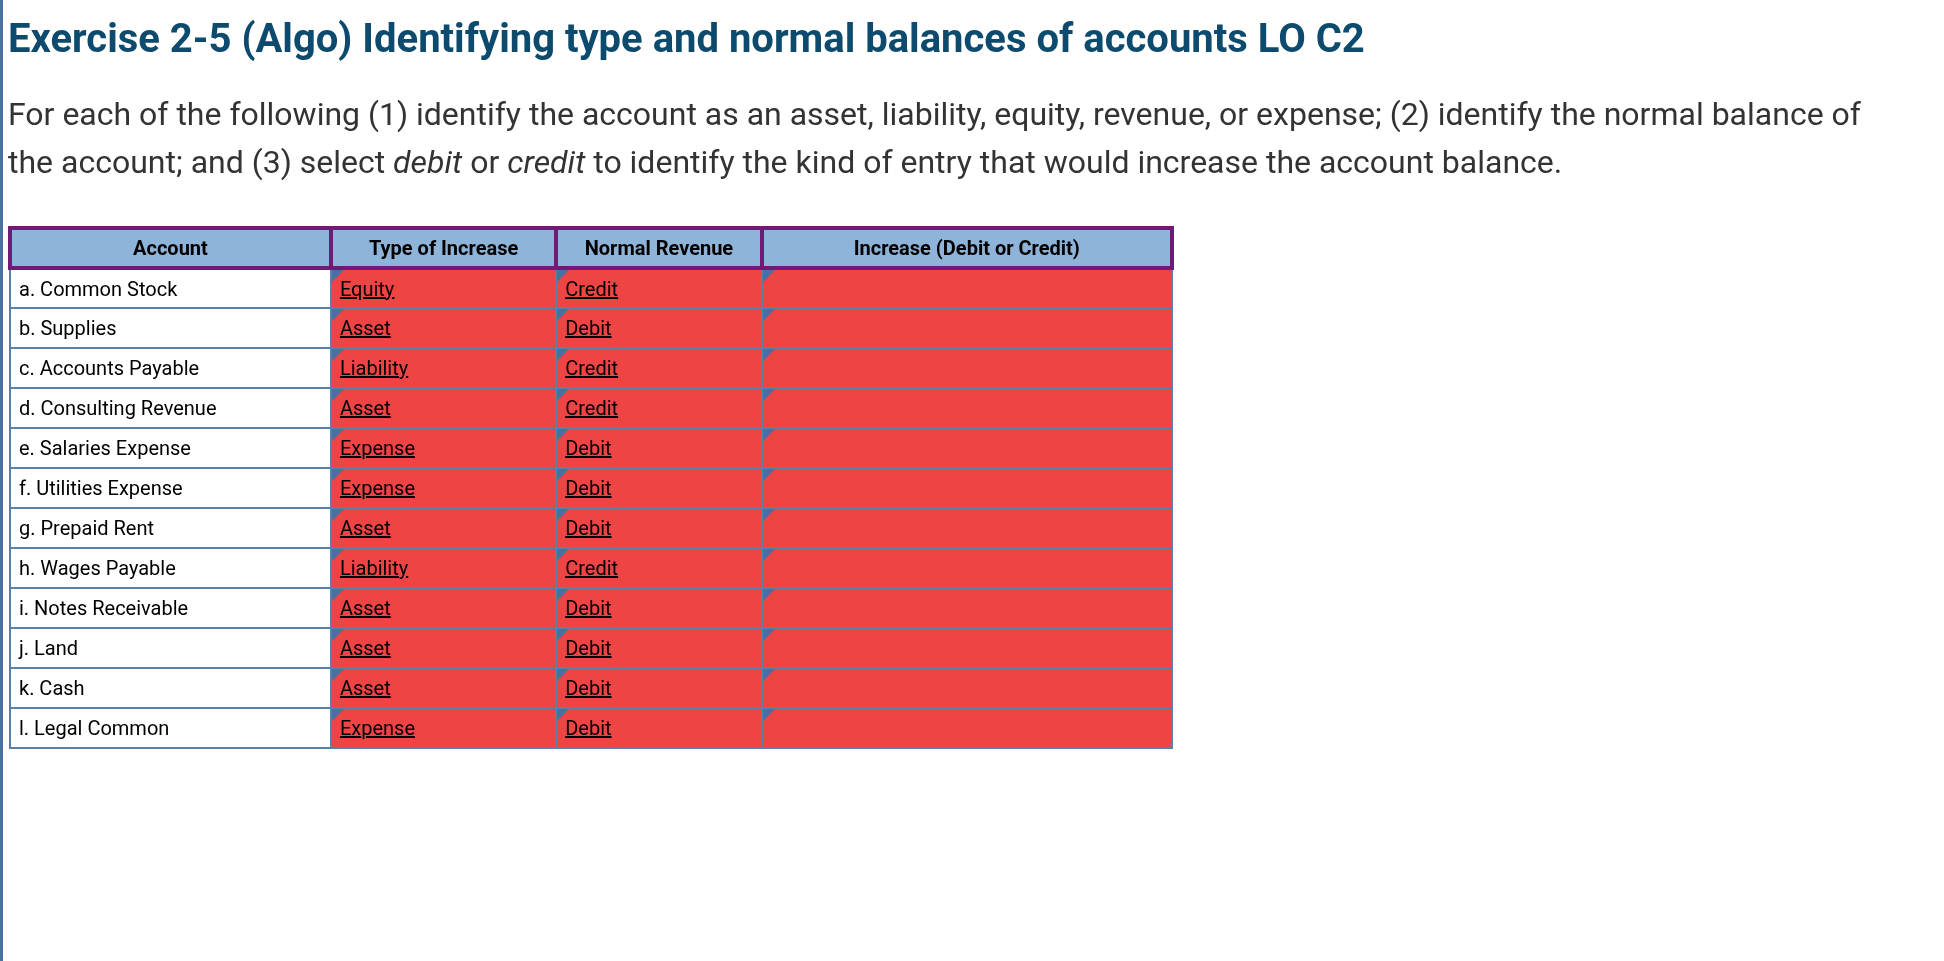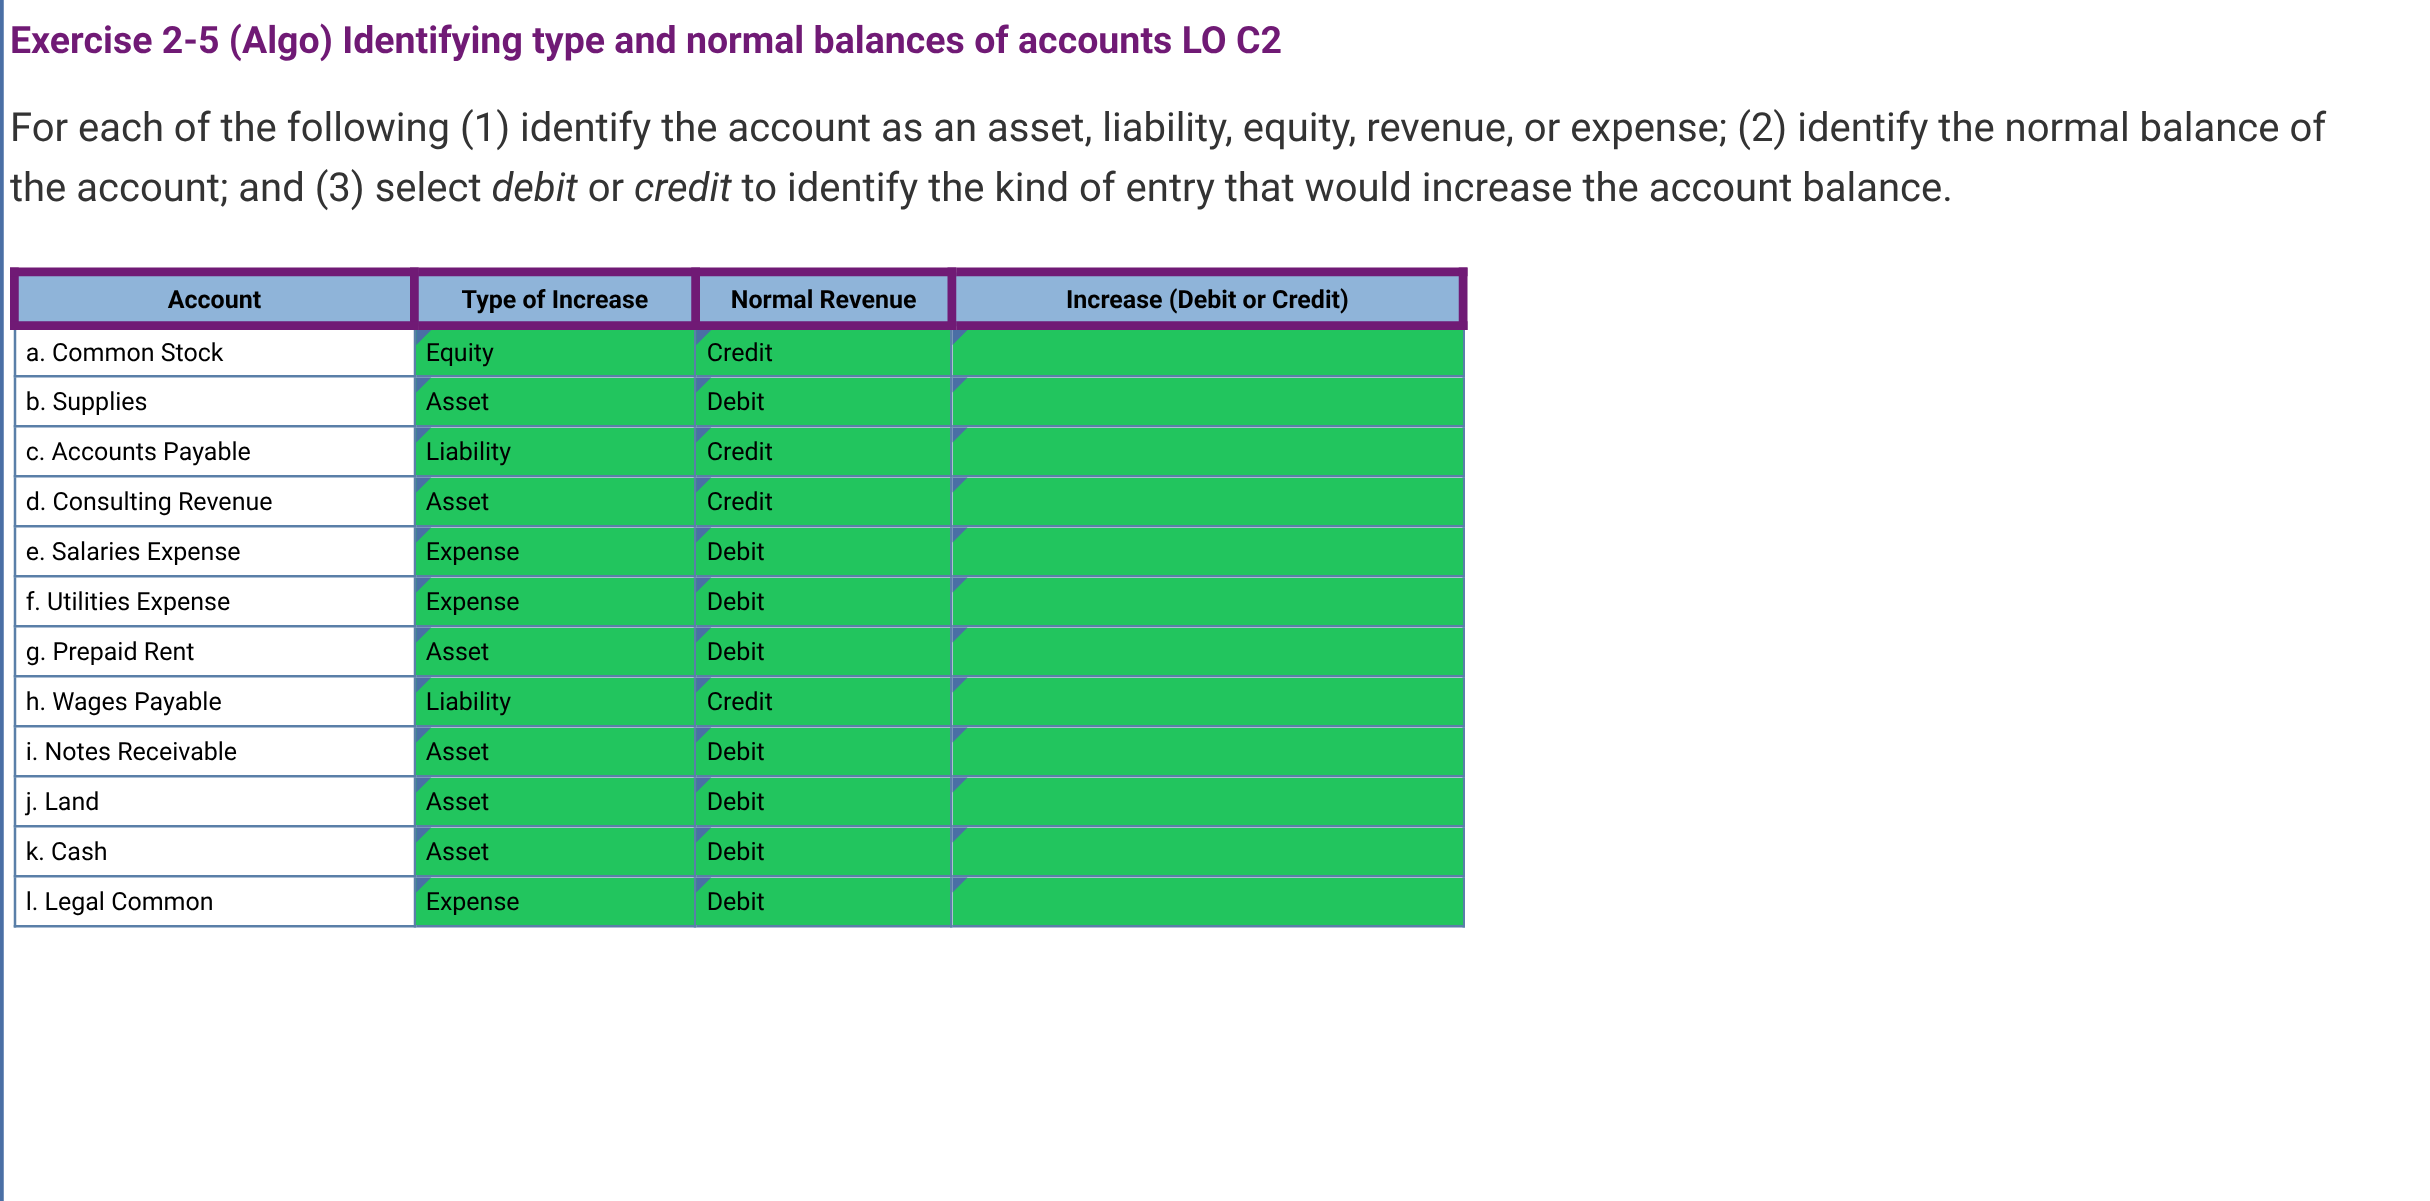--- a/index.html
+++ b/index.html
@@ -12,23 +12,23 @@
       color: #333;
       background: #fff;
       padding: 0;
       border-left: 3px solid #4A6FA5;
       min-height: 100vh;
     }
     .content {
       padding: 15px 0 0 5px;
     }
     h1 {
-      font-size: 30px;
+      font-size: 40px;
       font-weight: 700;
-      color: #701a75;
+      color: #0c4a6e;
       margin-bottom: 28px;
     }
     .instructions {
       font-size: 32px;
       line-height: 1.5;
       color: #333;
       margin-bottom: 40px;
       max-width: 1880px;
     }
     .italic {
@@ -36,43 +36,44 @@
     }
     .table-wrap {
       margin-top: 10px;
     }
     table {
       border-collapse: collapse;
       width: 1166px;
     }
     th {
       background: #8FB4D9;
-      border: 7px solid #701a75;
+      border: 4px solid #701a75;
       text-align: center;
       font-weight: 700;
       font-size: 20px;
       padding: 6px 8px;
       color: #000;
     }
     td {
       border: 2px solid #5A7FA8;
       font-size: 20px;
       padding: 3px 8px;
       color: #000;
       vertical-align: middle;
       height: 40px;
     }
     td.account-cell {
       width: 322px;
       background: #fff;
     }
     td.select-cell {
       position: relative;
-      background: #22c55e;
+      background: #ef4444;
       padding: 0;
+      text-decoration: underline;
     }
     .select-inner {
       position: relative;
       width: 100%;
       height: 100%;
       padding: 5px 8px;
       display: flex;
       align-items: center;
     }
     .select-inner::before {

